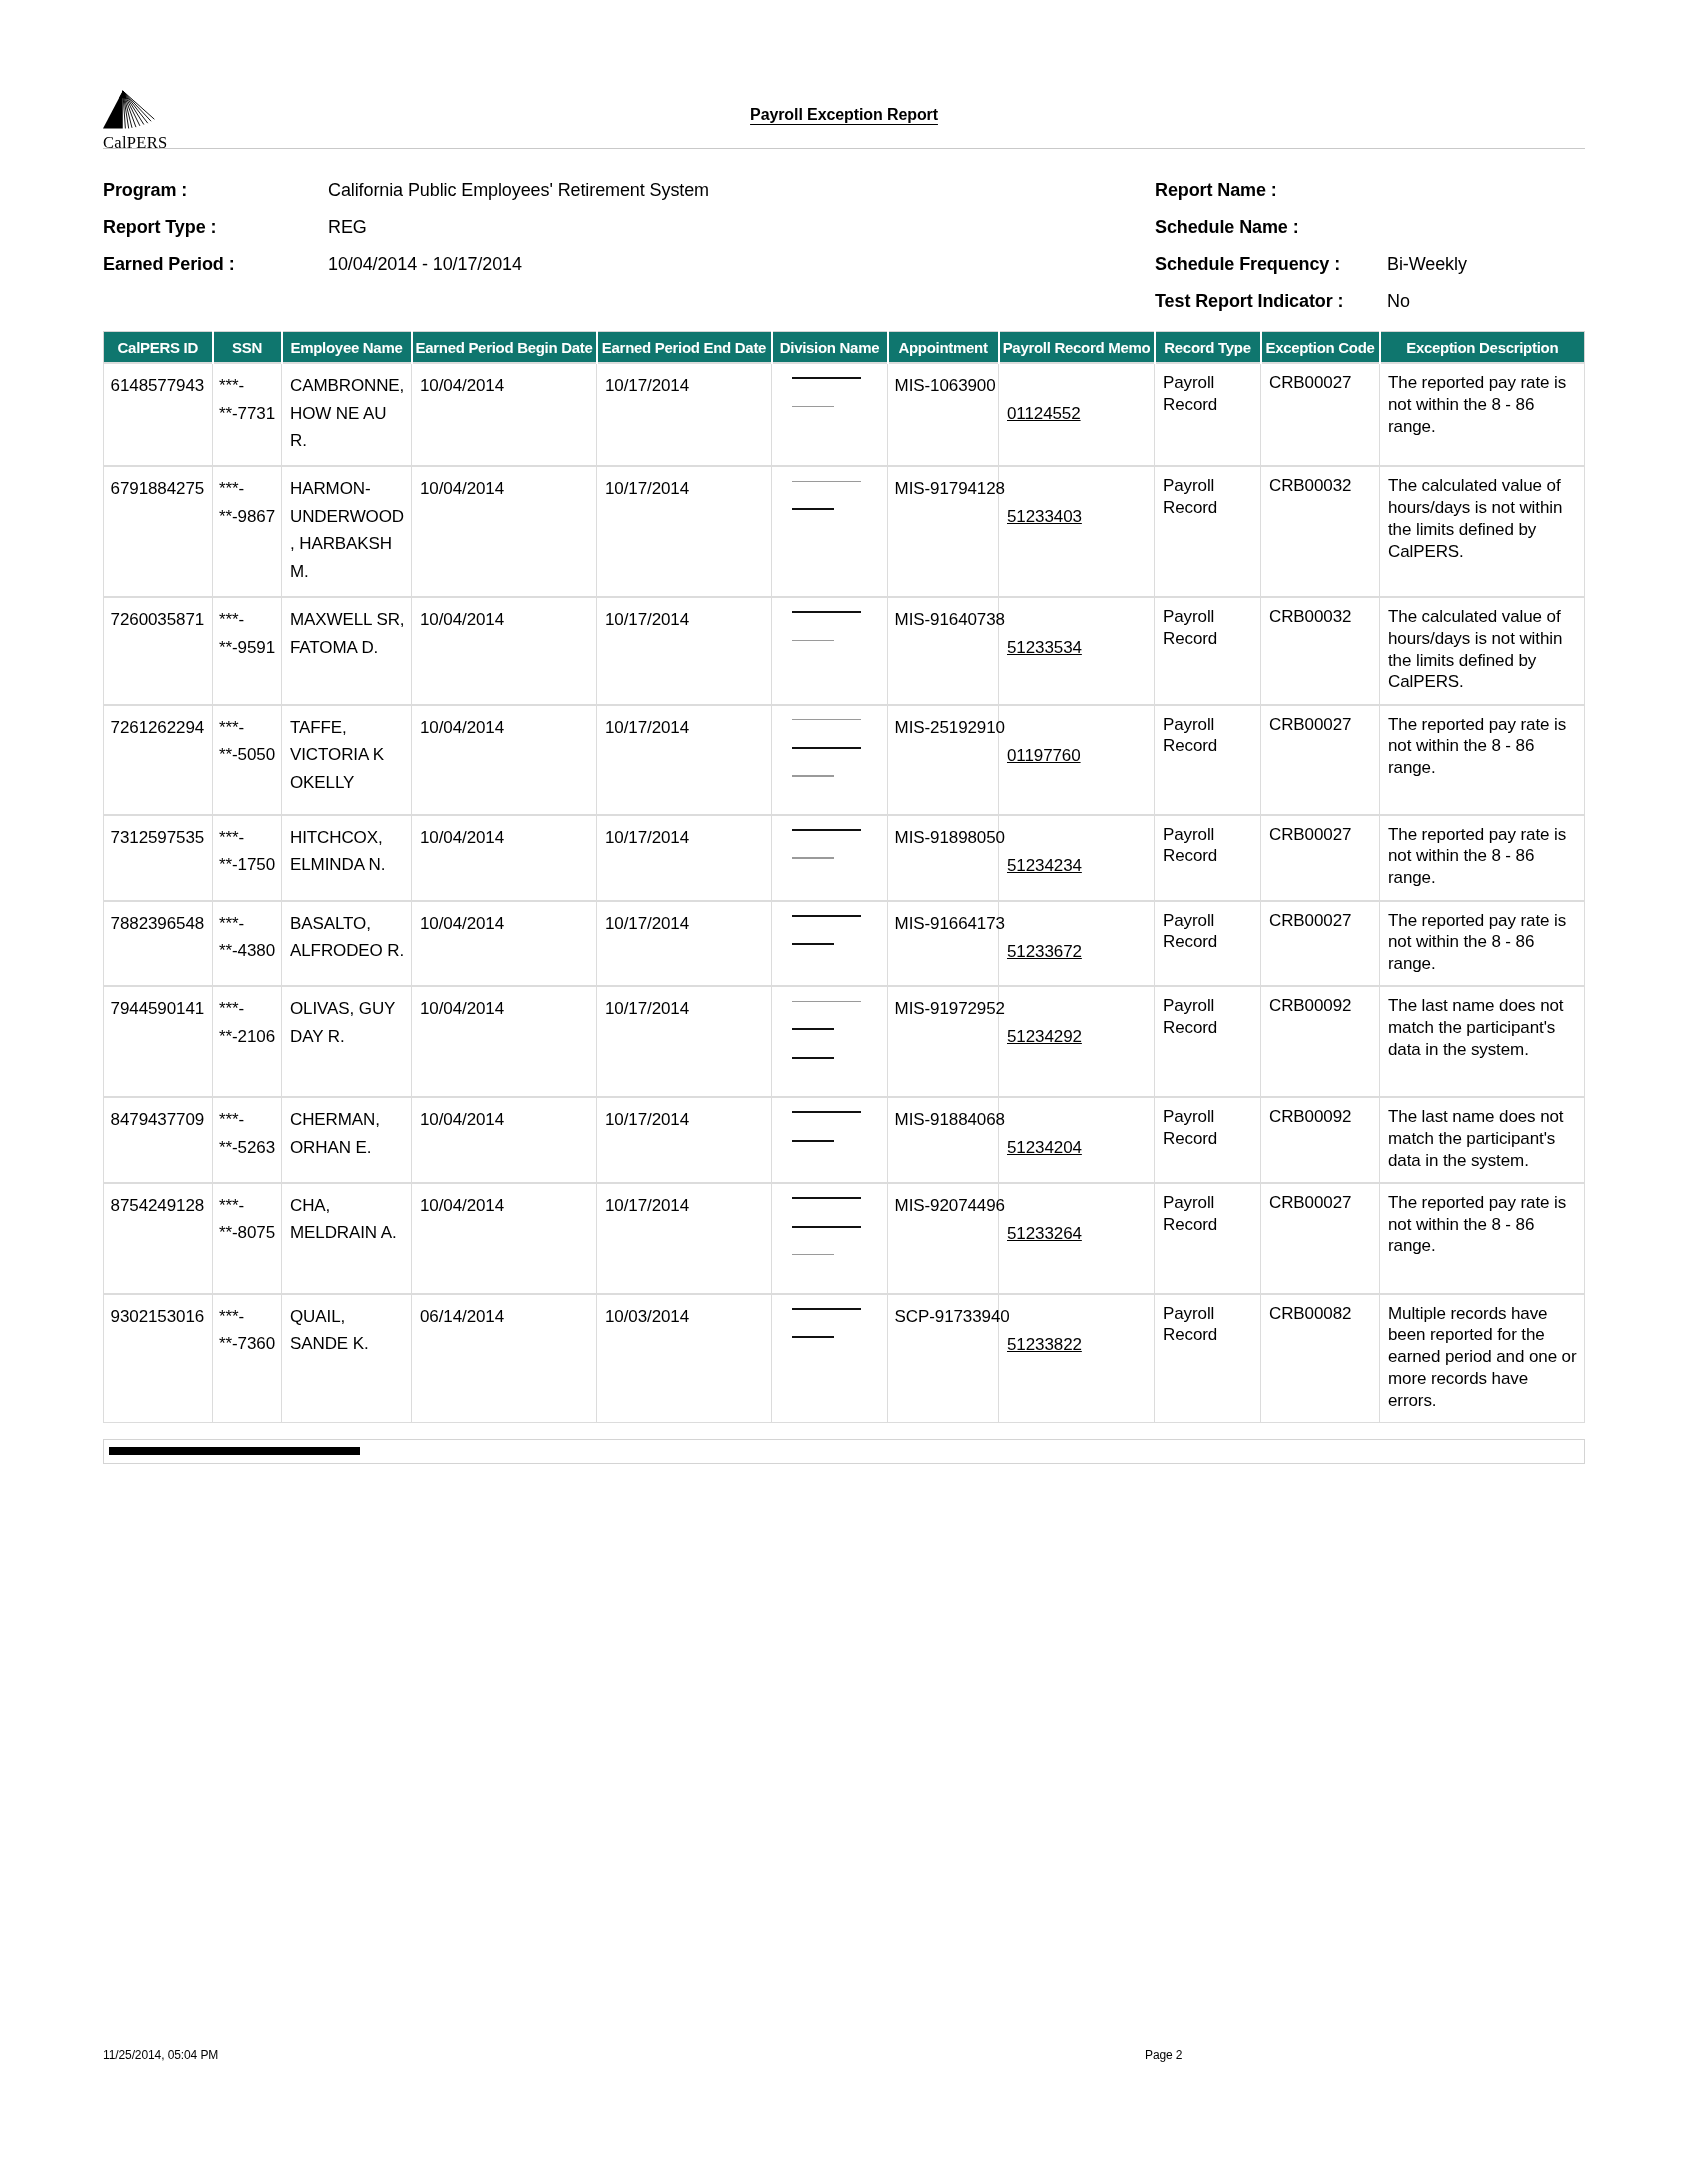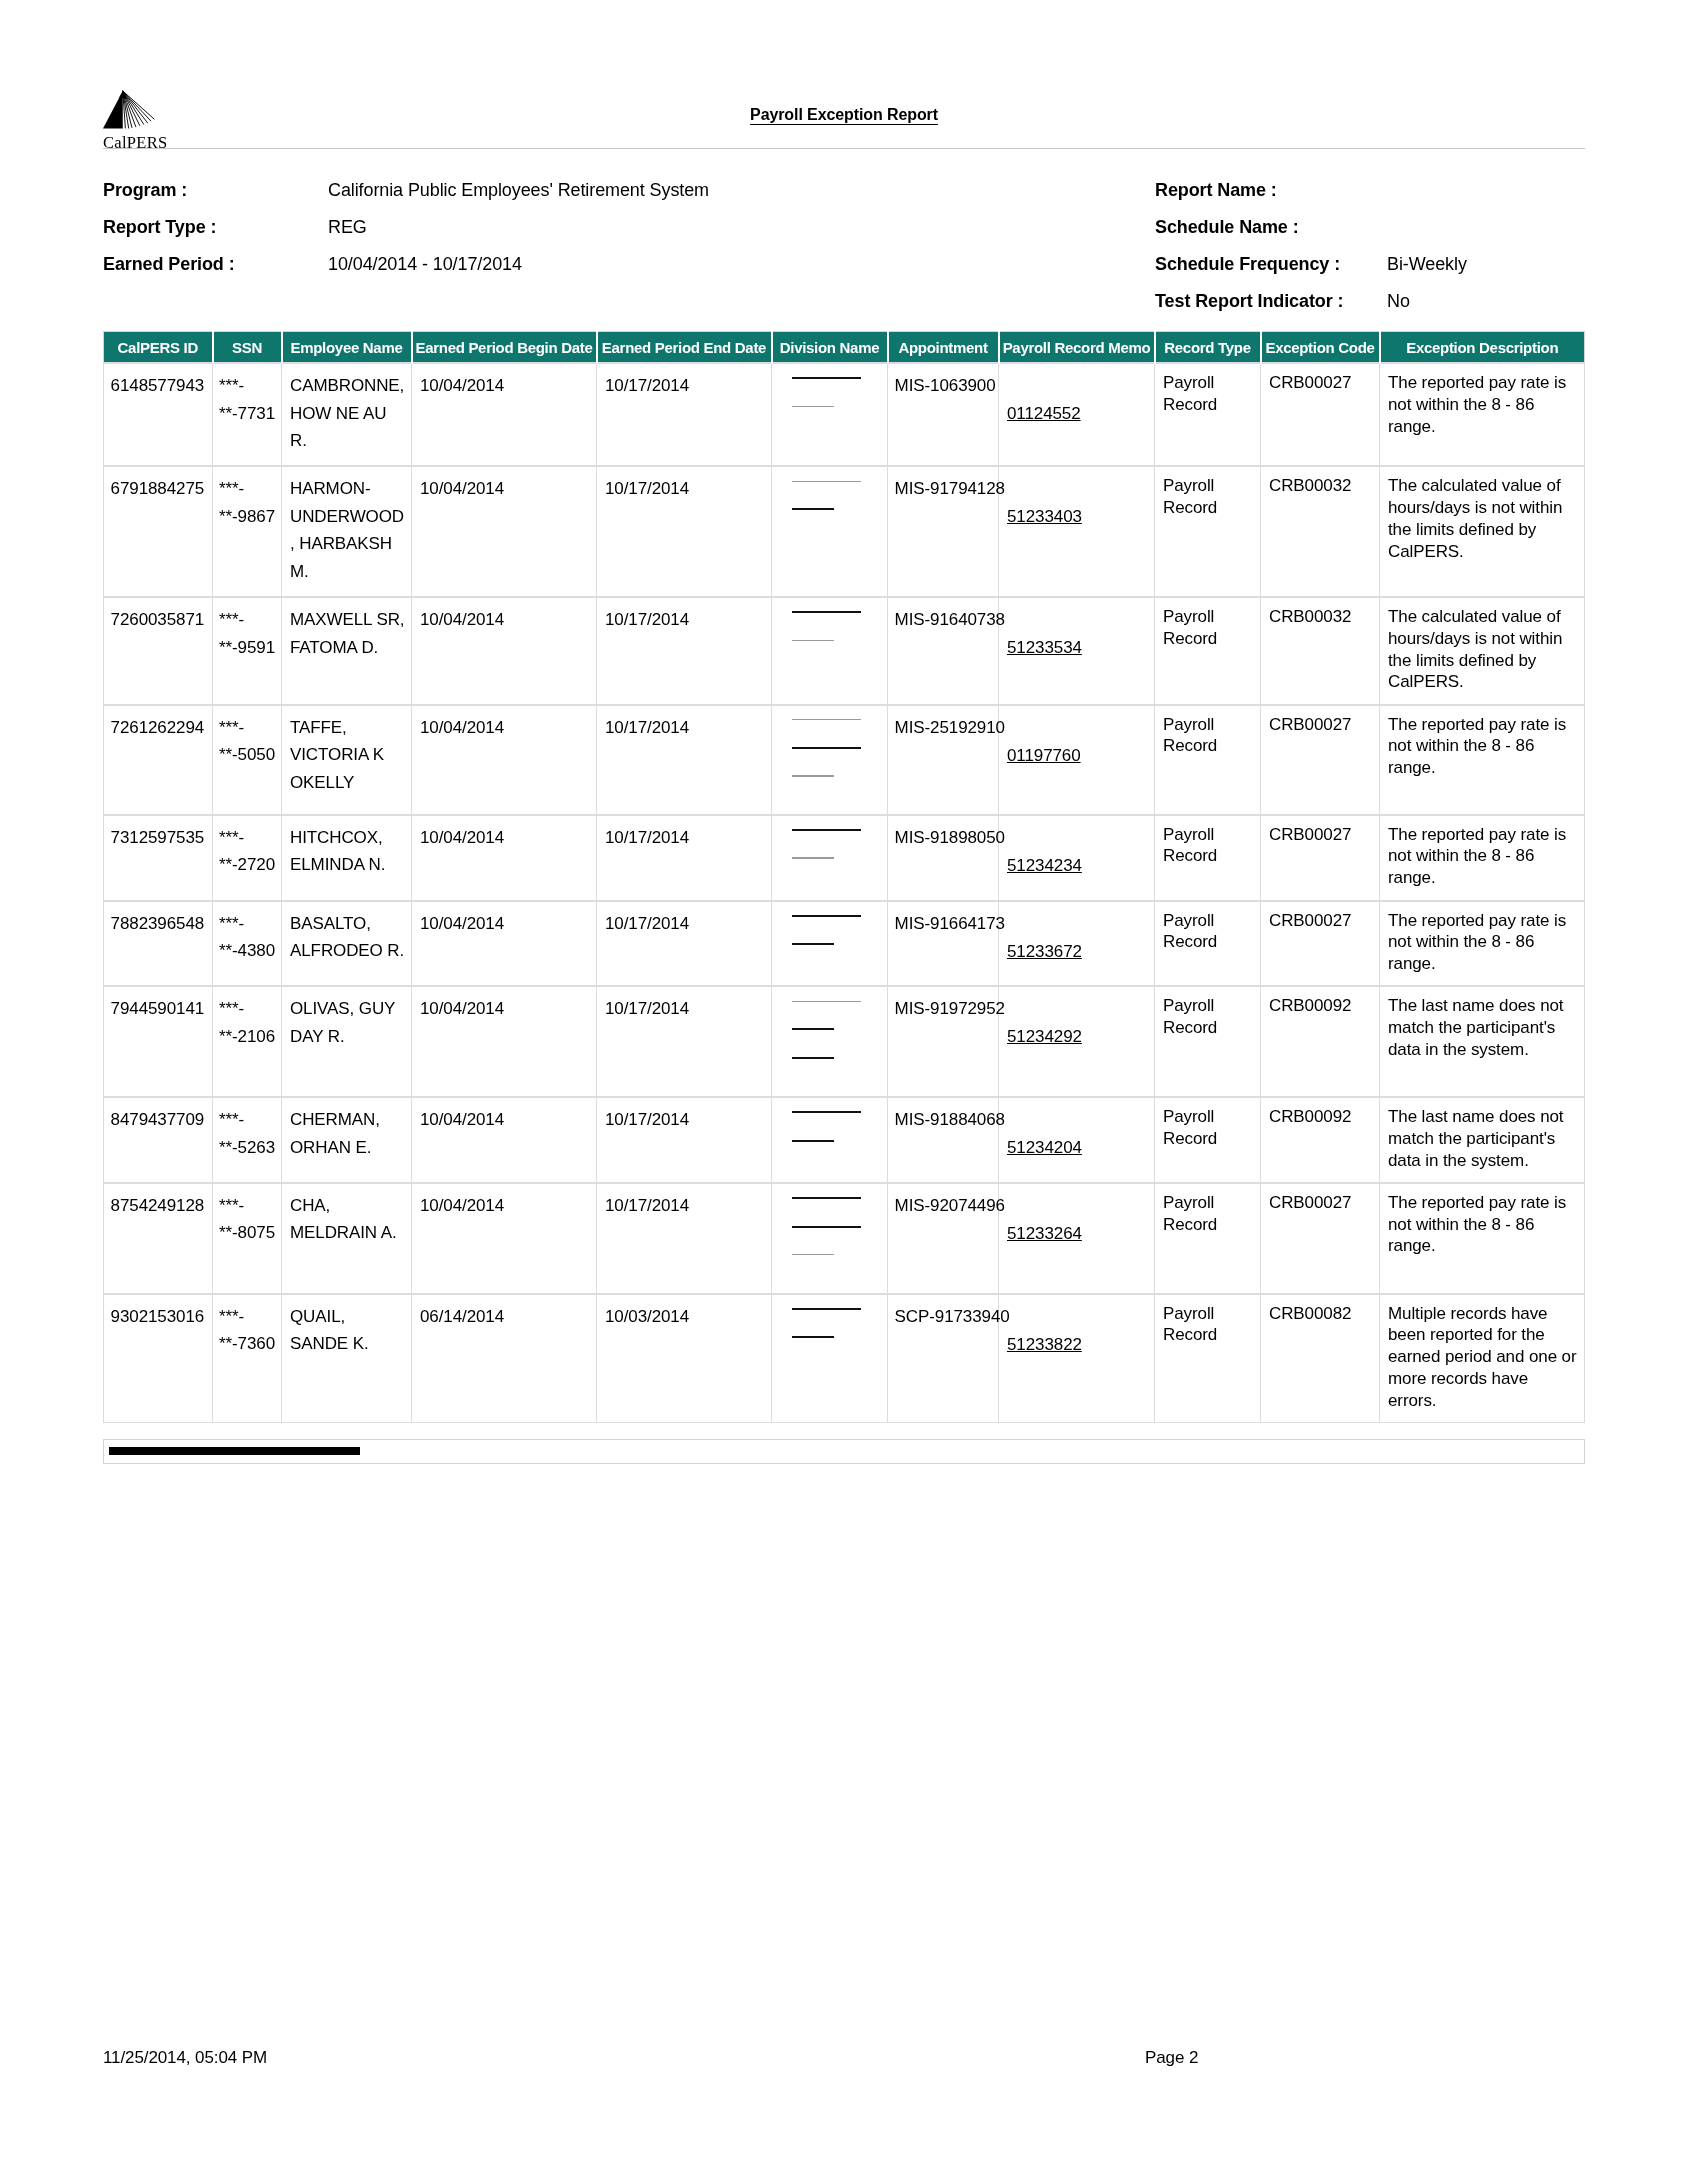--- a/index.html
+++ b/index.html
@@ -56,21 +56,21 @@
   .redact.long  { width:69px; }
   .redact.short { width:42px; }
 
   
   .total-box { width:1482px; border:1.3px solid #d4d4d4; margin-top:16px; padding:6.6px 5.3px 8px 5.3px; }
   .total-rule { width:251px; height:4px; background:#000; }
   .total-line { margin:10.6px 0 9.3px 0; font-size:18px; }
   .total-label { display:inline-block; font-weight:bold; min-width:257px; }
 
   
-  .footer { position:absolute; top:2048px; left:0; right:0; font-size:17px; }
+  .footer { position:absolute; top:2048px; left:0; right:0; font-size:12px; }
   .footer-page { position:absolute; left:1042px; top:0; }
 </style>
 </head>
 <body>
 
 <div class="page">
   <div class="content">
 
     <div class="logo">
       <svg width="54" height="44" viewBox="0 0 82 66">
@@ -235,21 +235,21 @@
                 <div class="memo-val">01197760</div>
               </td>
               <td class="cell-record-type">Payroll Record</td>
               <td class="cell-code">CRB00027</td>
               <td class="cell-desc">The reported pay rate is not within the 8 - 86 range.</td>
             </tr>
             <tr>
               <td class="cell-id">7312597535</td>
               <td class="cell-ssn">
                 <div>***-</div>
-                <div>**-2720</div>
+                <div>**-1750</div>
               </td>
               <td>HITCHCOX, ELMINDA N.</td>
               <td>10/04/2014</td>
               <td>10/17/2014</td>
               <td>
                 <div class="redact black long"></div>
                 <div class="redact gray short"></div>
               </td>
               <td class="cell-appt">MIS-91898050</td>
               <td>

